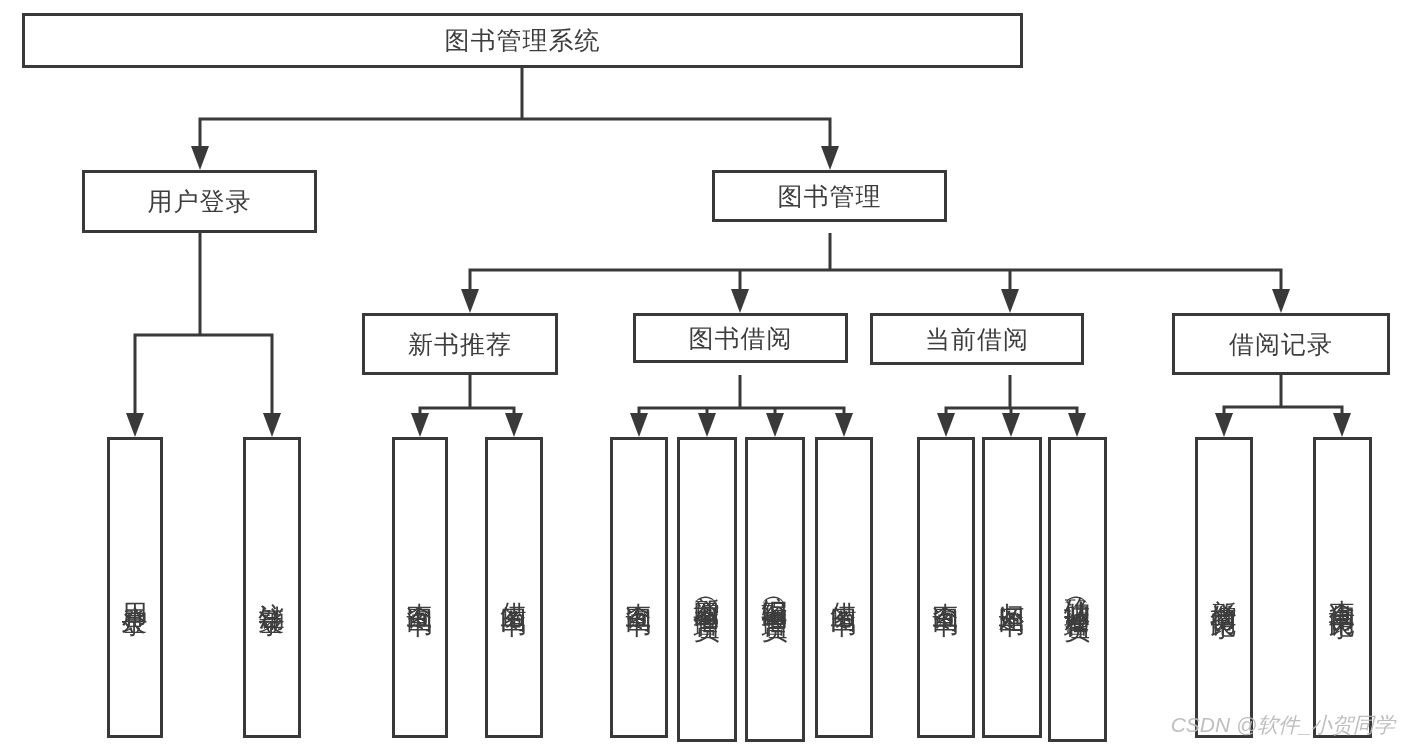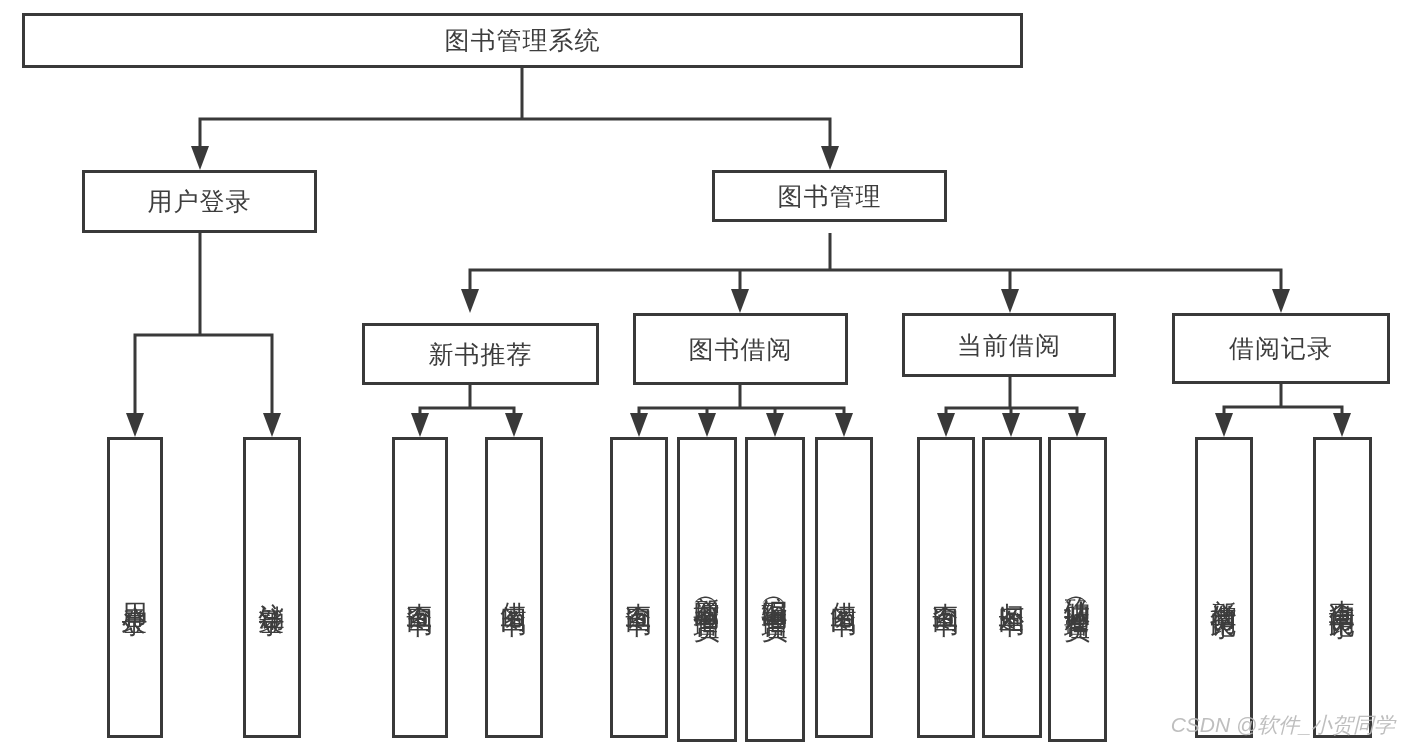--- a/index.html
+++ b/index.html
@@ -93,30 +93,30 @@
     <span>图书管理系统</span>
   </div>
 
   <div class="box h" style="left:82px;top:170px;width:235px;height:63px">
     <span>用户登录</span>
   </div>
   <div class="box h" style="left:712px;top:170px;width:235px;height:52px">
     <span>图书管理</span>
   </div>
 
-  <div class="box h" style="left:362px;top:323px;width:237px;height:62px">
+  <div class="box h" style="left:362px;top:313px;width:196px;height:62px">
     <span>新书推荐</span>
   </div>
-  <div class="box h" style="left:633px;top:313px;width:215px;height:72px">
+  <div class="box h" style="left:633px;top:313px;width:215px;height:50px">
     <span>图书借阅</span>
   </div>
-  <div class="box h" style="left:902px;top:313px;width:214px;height:64px">
+  <div class="box h" style="left:870px;top:313px;width:214px;height:52px">
     <span>当前借阅</span>
   </div>
-  <div class="box h" style="left:1172px;top:313px;width:218px;height:71px">
+  <div class="box h" style="left:1172px;top:313px;width:218px;height:62px">
     <span>借阅记录</span>
   </div>
 
   <div class="box v" style="left:107px;top:437px;width:56px;height:301px">
     <span>用户登录</span>
   </div>
   <div class="box v" style="left:243px;top:437px;width:58px;height:301px">
     <span>注销登录</span>
   </div>
 

